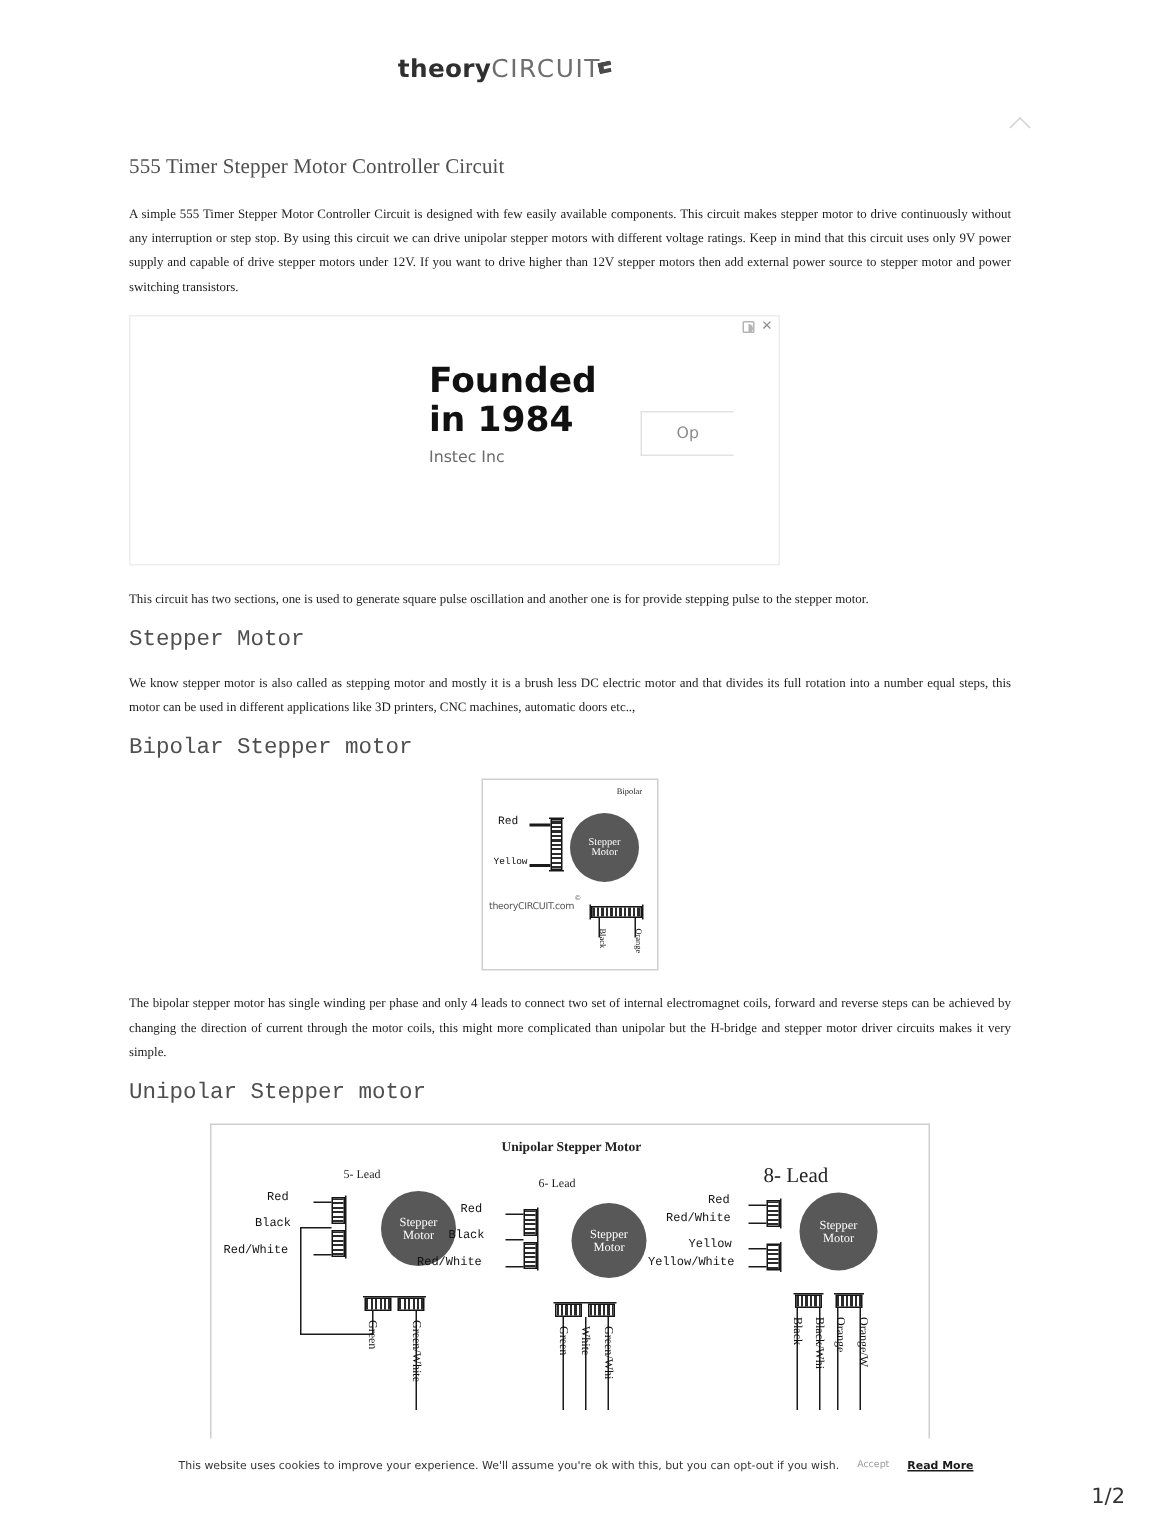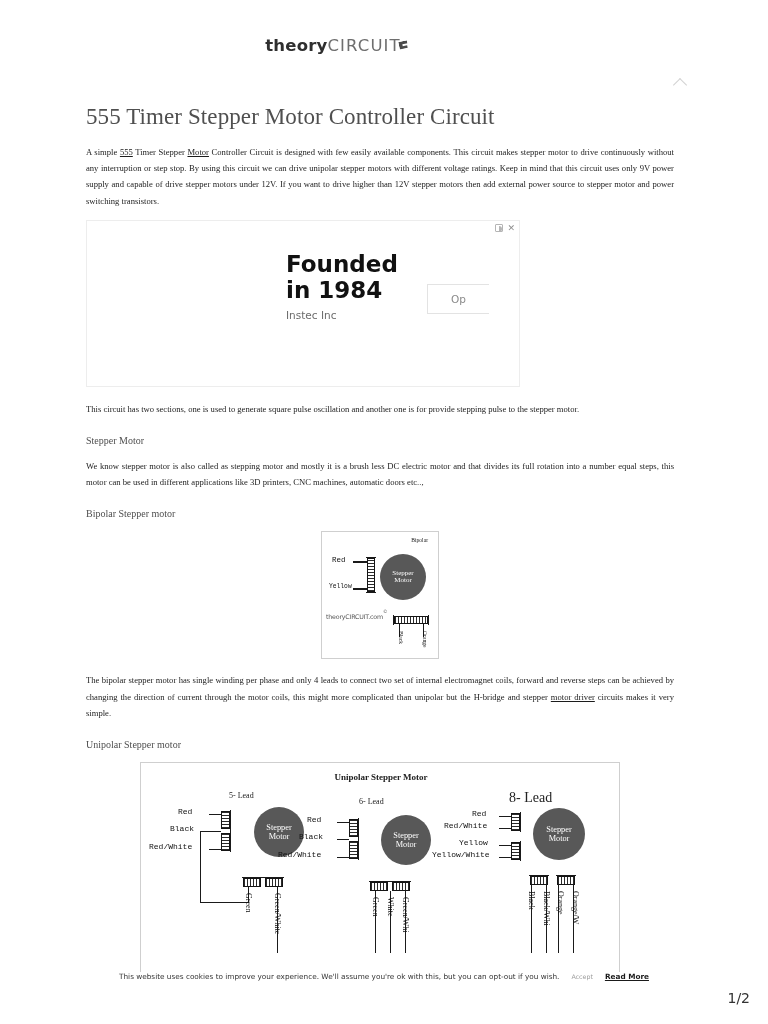--- a/index.html
+++ b/index.html
@@ -51,40 +51,40 @@
     transform: rotate(45deg);
   }
 
   
   .article { position:absolute; left:86px; top:104px; width:588px; }
 
   h1.post-title {
     margin:0 0 14px 0;
     font-family: "Liberation Serif", serif;
     font-weight: 400;
-    font-size: 23px;
+    font-size: 14px;
     color: #4f4f4f;
     letter-spacing:.1px;
   }
   h2.sec-title {
-    margin: 18px 0 12px 0;
-    font-family: Liberation Serif, serif;
+    margin: 4px 0 12px 0;
+    font-family: Liberation Mono, monospace;
     font-weight: 400;
-    font-size: 10px;
+    font-size: 15px;
     color: #4f4f4f;
   }
   p.body {
     margin: 0 0 11px 0;
     font-family: "Liberation Serif", serif;
     font-size: 8.6px;
     line-height: 16.2px;
     color: #1c1c1c;
     text-align: justify;
   }
-  p.body .lnk { text-decoration: underline; color:#1c1c1c; }
+  p.body .lnk { color:#1c1c1c; }
 
   
   .ad-wrap {
     position:relative;
     width: 434px; height: 167px;
     margin: 8px 0 14px 0;
     border: 1px solid #ededed;
     background: #fff;
   }
   .ad-inner {

